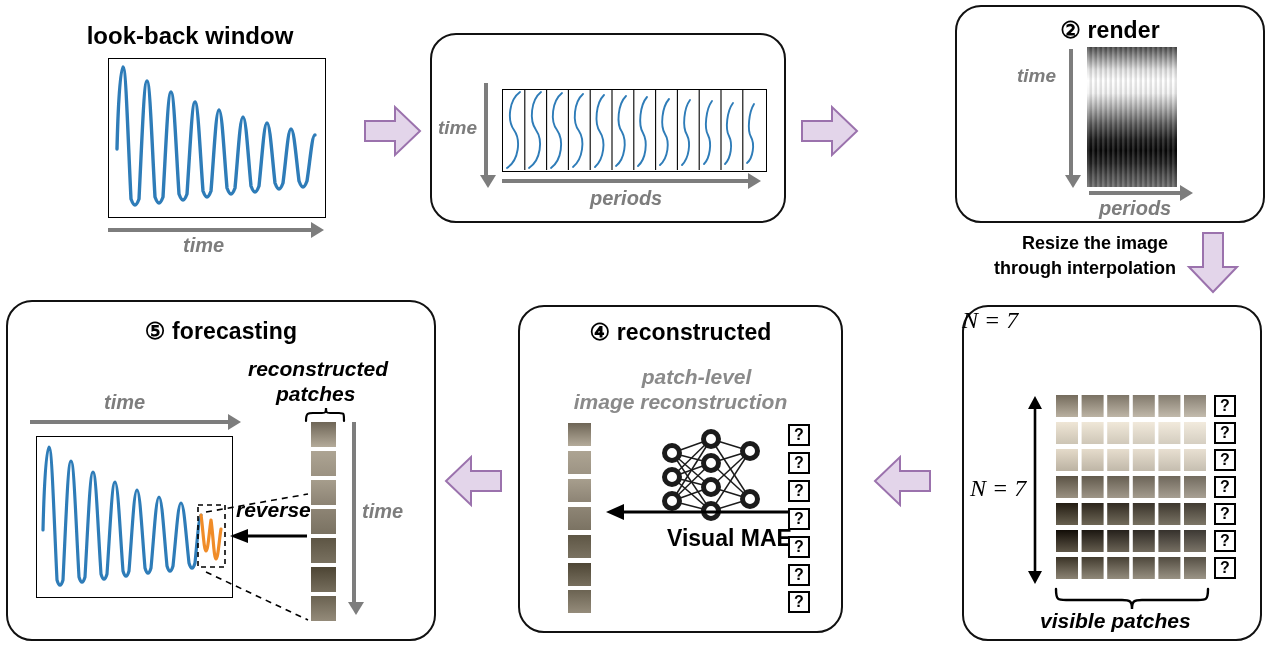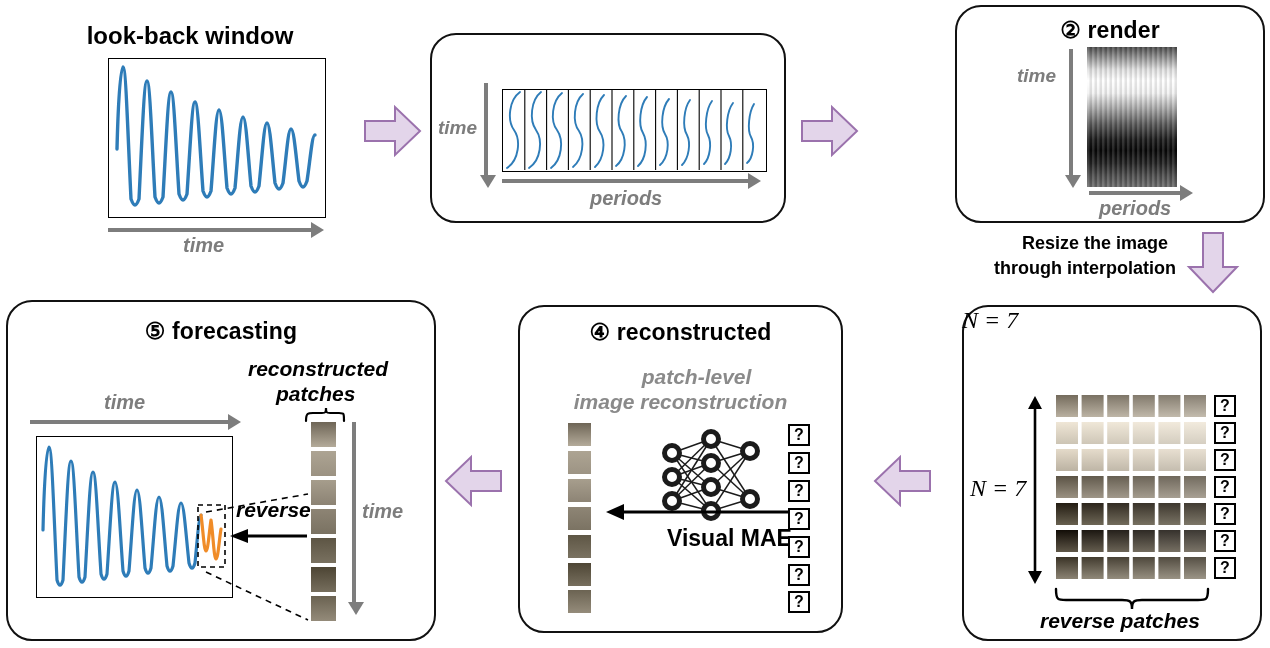--- a/index.html
+++ b/index.html
@@ -322,21 +322,21 @@
     <div class="qbox" style="left:0;top:108px;width:22px;height:22px;font-size:16px;">?</div>
     <div class="qbox" style="left:0;top:135px;width:22px;height:22px;font-size:16px;">?</div>
     <div class="qbox" style="left:0;top:162px;width:22px;height:22px;font-size:16px;">?</div>
   </div>
 
   <div style="position:absolute;left:90px;top:282px;width:156px;height:22px;">
     <svg width="156" height="22" viewBox="0 0 156 22">
       <path d="M2,0 C2,11 4,11 12,11 L68,11 C76,11 78,12 78,20 C78,12 80,11 88,11 L144,11 C152,11 154,11 154,0" fill="none" stroke="#000" stroke-width="2.4" stroke-linecap="round"></path>
     </svg>
   </div>
-  <div class="italbold" style="left:76px;top:302px;font-size:21px;">reverse patches</div>
+  <div class="italbold" style="left:76px;top:302px;font-size:21px;">visible patches</div>
 </div>
 
 <div class="blockarrow" style="left:872px;top:453px;">
   <svg width="60" height="56" viewBox="0 0 60 56">
     <path d="M58,18 L28,18 L28,4 L3,28 L28,52 L28,38 L58,38 Z" fill="#e3d5ea" stroke="#9b72ad" stroke-width="2"></path>
   </svg>
 </div>
 
 <div class="panel" style="left:518px;top:305px;width:325px;height:328px;">
   <div class="panel-title" style="top:12px;font-size:23px;">

